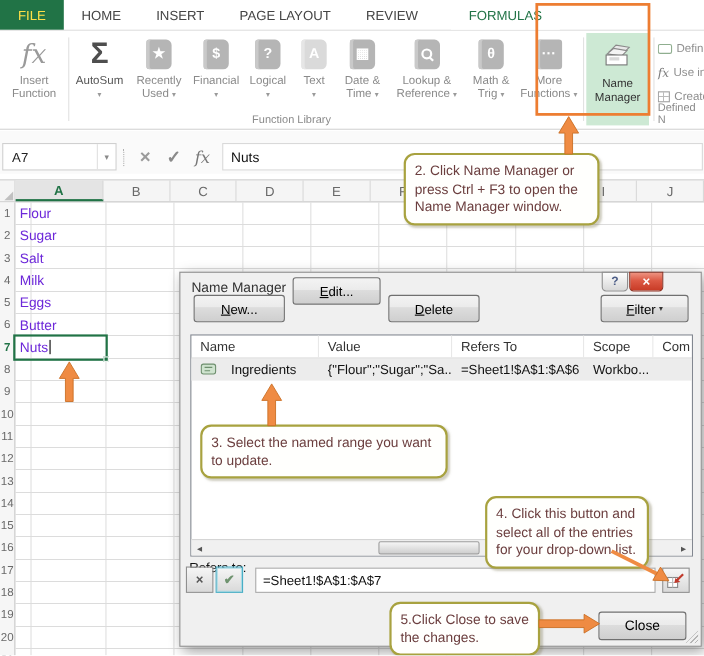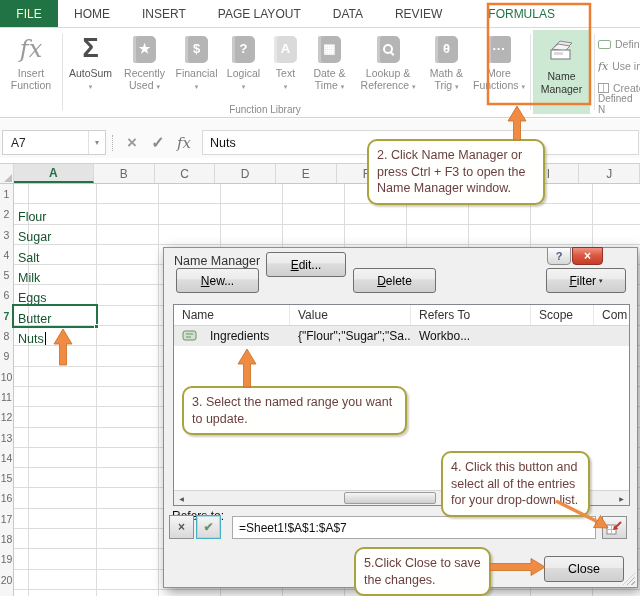--- a/index.html
+++ b/index.html
@@ -2,21 +2,21 @@
 <html><head>
 <meta charset="utf-8">
 <style>
   * { margin:0; padding:0; box-sizing:border-box; }
   body { font-family:"Liberation Sans", sans-serif; background:#fff; }
   .stage { position:relative; width:640px; height:596px; background:#fff; overflow:hidden; }
 
   
   .tabbar { position:absolute; left:0; top:0; width:640px; height:28px; background:#fff;
             border-bottom:1px solid #d9d9d9; display:flex; align-items:stretch; font-size:12px; }
-  .tab-file { background:#217346; color:#fef9c3; width:58px; display:flex; align-items:center; justify-content:center; }
+  .tab-file { background:#217346; color:#fde047; width:58px; display:flex; align-items:center; justify-content:center; }
   .tab { color:#444; display:flex; align-items:center; padding:0 16px; }
   .tab.active { color:#217346; background:#fff; }
 
   
   .ribbon { position:absolute; left:0; top:28px; width:640px; height:90px; background:#fff;
             border-bottom:1px solid #d4d4d4; }
   .vsep { position:absolute; top:6px; width:1px; height:76px; background:#e2e2e2; }
   .rbtn { position:absolute; top:3px; text-align:center; color:#8a8a8a; font-size:10.5px; line-height:1.18; }
   .rbtn .ic { height:36px; display:flex; align-items:center; justify-content:center; }
   .ma { font-size:7px; color:#9a9a9a; }
@@ -64,21 +64,21 @@
   .w82 { width:82px; } .w62 { width:62px; }
   .colh.sel { background:#e4e4e4; color:#217346; font-weight:bold; border-bottom:2px solid #217346; }
   .rownums { position:absolute; left:0; top:184px; width:14px; height:412px; background:#f6f6f6; border-right:1px solid #c9c9c9; }
   .rn { height:20.3px; line-height:20.3px; text-align:center; font-size:10.5px; color:#696969; }
   .rn.sel { color:#217346; font-weight:bold; }
   .grid { position:absolute; left:14px; top:184px; width:626px; height:412px;
           background-image:
             repeating-linear-gradient(to bottom, transparent 0, transparent 19.3px, #dcdcdc 19.3px, #dcdcdc 20.3px),
             repeating-linear-gradient(to right, transparent 0, transparent 61px, #dcdcdc 61px, #dcdcdc 62px);
           background-position:0 0, 21px 0; }
-  .cellv { position:absolute; left:18px; height:20px; line-height:20px; font-size:12.5px; color:#14532d; white-space:nowrap;margin-top:23px; }
+  .cellv { position:absolute; left:18px; height:20px; line-height:20px; font-size:12.5px; color:#6d28d9; white-space:nowrap; }
   .caret { display:inline-block; width:1px; height:13px; background:#000; vertical-align:-2px; margin-left:1px; }
   .a7sel { position:absolute; left:12px; top:304px; width:86px; height:24px; border:2px solid #217346; }
   .a7sel .handle { position:absolute; right:-3px; bottom:-3px; width:5px; height:5px; background:#217346; border:1px solid #fff; }
 
   
   .dialog { position:absolute; left:163px; top:247px; width:475px; height:341px; background:#f0f0f0;
             border:1px solid #8f8f8f; box-shadow:3px 4px 12px rgba(0,0,0,.4); font-size:12px; z-index:10; }
   .dtitle { position:absolute; left:10px; top:6px; font-size:12.5px; color:#333; }
   .sysbtn { position:absolute; top:-1px; height:18px; border:1px solid #8f8f8f; border-radius:0 0 4px 4px;
             display:flex; align-items:center; justify-content:center; }
@@ -128,21 +128,20 @@
 </head>
 <body>
 
 <div class="stage">
 
   <div class="tabbar">
     <div class="tab-file">FILE</div>
     <div class="tab">HOME</div>
     <div class="tab">INSERT</div>
     <div class="tab">PAGE LAYOUT</div>
-    <div class="tab">DATA</div>
     <div class="tab">REVIEW</div>
     <div class="tab active" style="margin-left:14px;">FORMULAS</div>
   </div>
 
   <div class="ribbon">
     <div class="rbtn" style="left:2px; width:58px;">
       <div class="ic">
           <span class="fxbig">fx</span>
         </div>
       <div>Insert</div>
@@ -338,20 +337,21 @@
       <div class="lrow">
         <span class="c1">
           <svg width="16" height="12" viewBox="0 0 16 12" style="margin-right:4px; flex:0 0 auto;">
             <rect x="1" y="1" width="13" height="9" rx="2" fill="#cfe3cf" stroke="#6e8f6e"></rect>
             <line x1="4" y1="4" x2="11" y2="4" stroke="#6e8f6e"></line>
             <line x1="4" y1="7" x2="9" y2="7" stroke="#6e8f6e"></line>
           </svg>
           <span>Ingredients</span>
         </span>
         <span class="c2">{"Flour";"Sugar";"Sa...</span>
+        <span class="c3">=Sheet1!$A$1:$A$6</span>
         <span class="c4">Workbo...</span>
         <span class="c5"></span>
       </div>
       <div class="hscroll">
         <div class="sarrow" style="left:0;">◀</div>
         <div class="sthumb"></div>
         <div class="sarrow" style="right:0;">▶</div>
       </div>
     </div>
 

